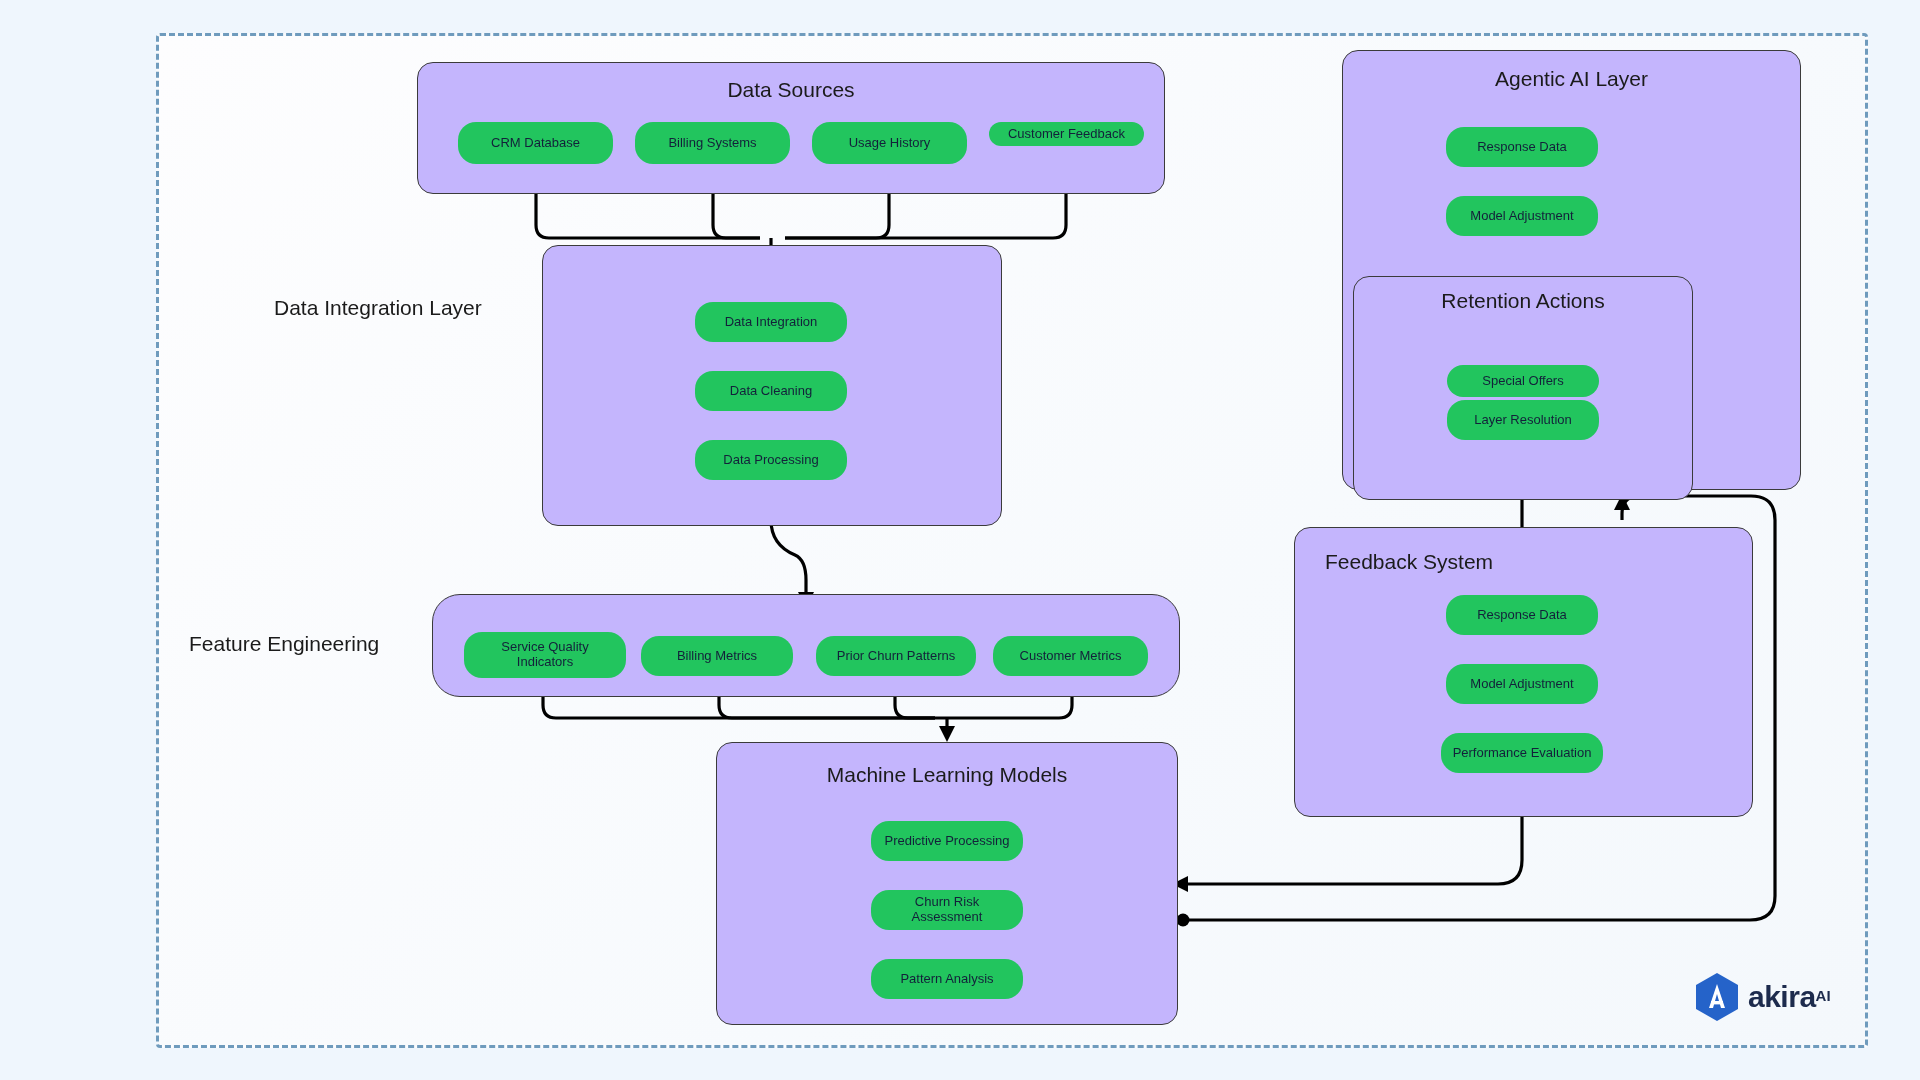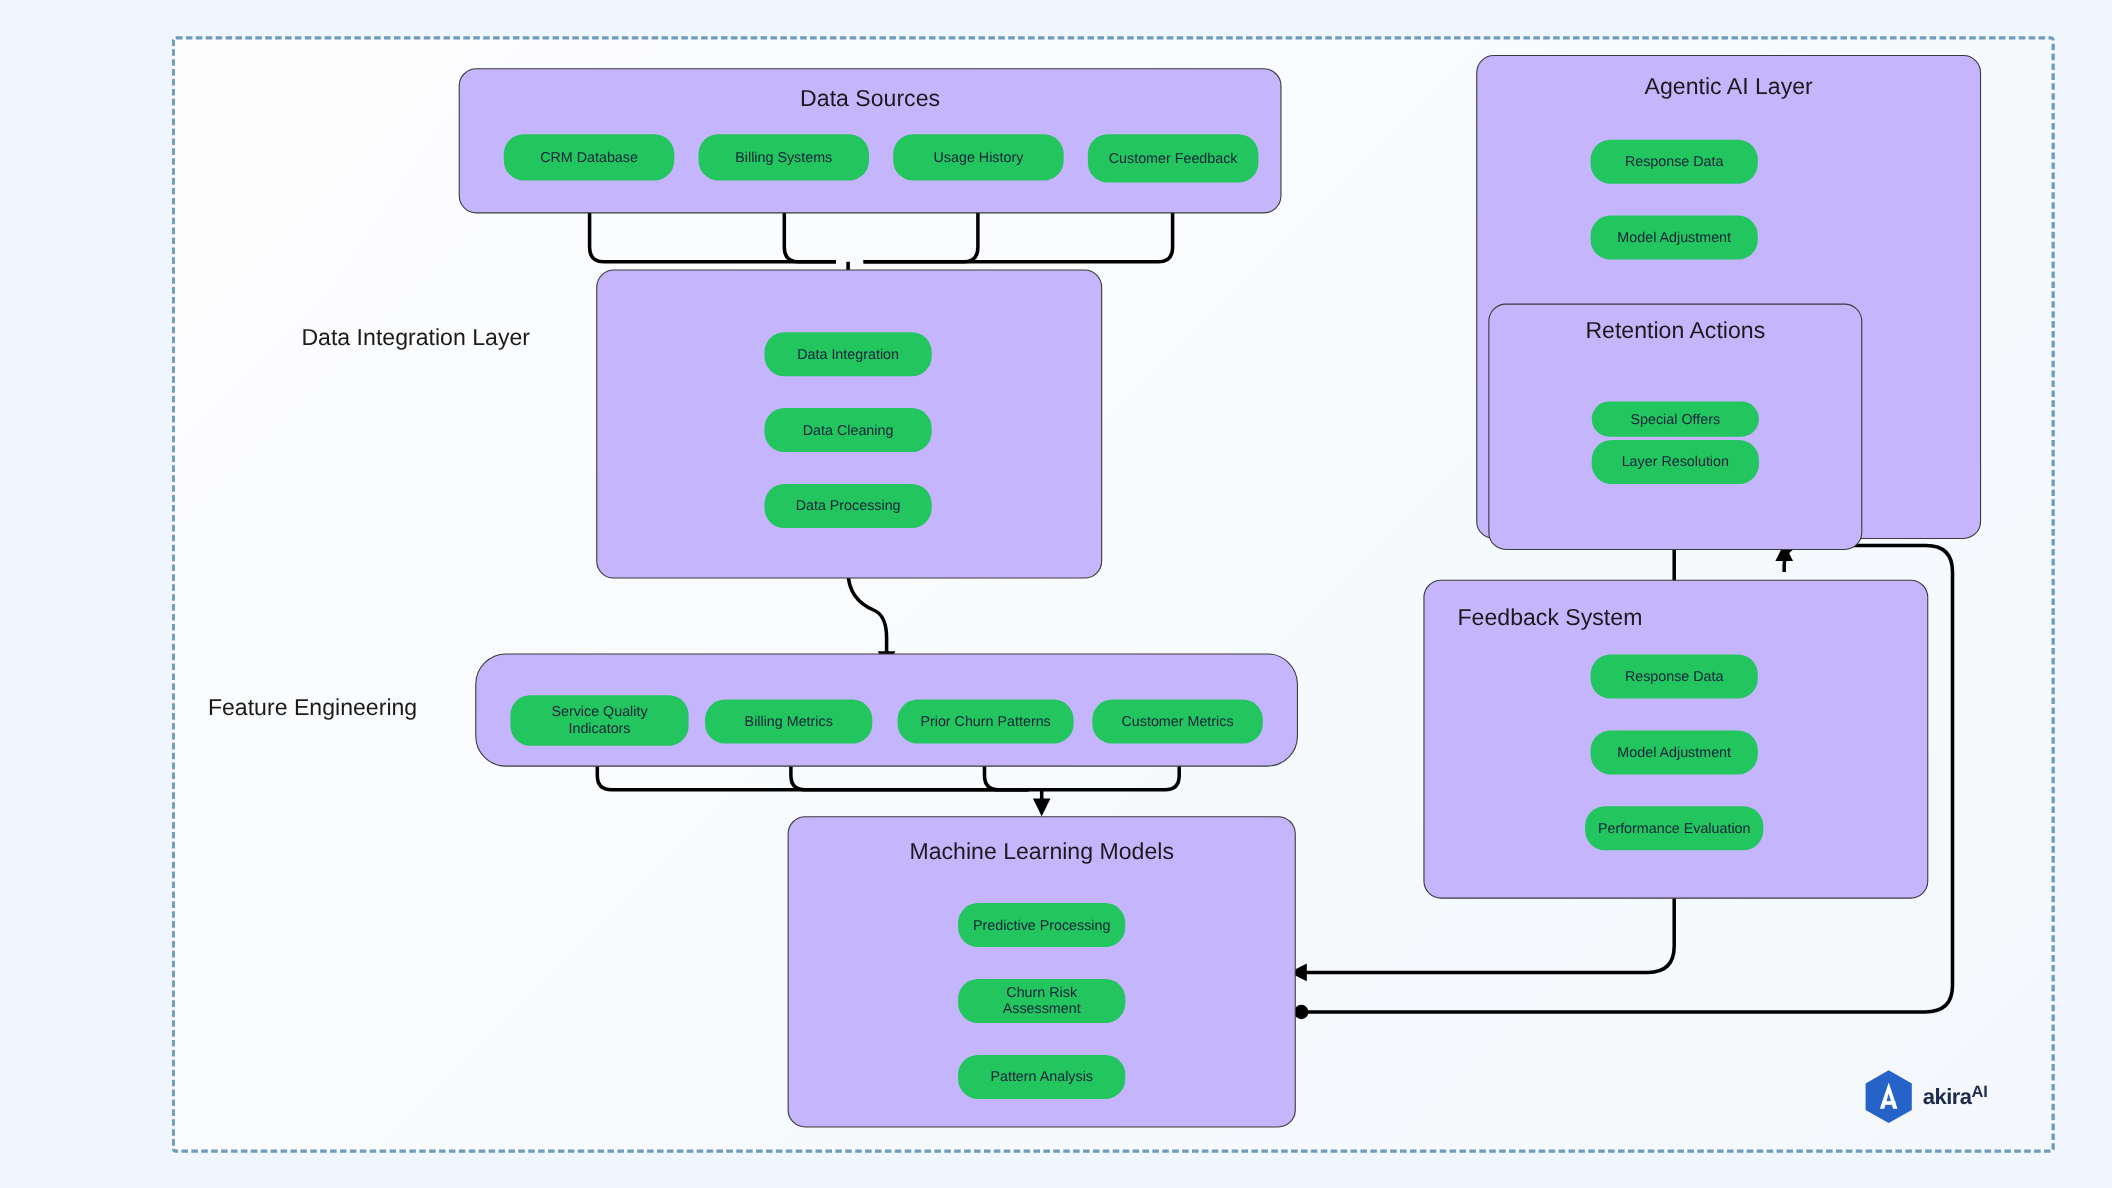--- a/index.html
+++ b/index.html
@@ -92,21 +92,21 @@
     display: flex;
     align-items: center;
     gap: 8px;
   }
   #logo-mark {
     width: 46px;
     height: 50px;
     position: relative;
   }
   #logo-text {
-    font-size: 20px;
+    font-size: 30px;
     font-weight: bold;
     color: #1d2b4d;
     letter-spacing: -0.5px;
   }
   #logo-sup {
     font-size: 15px;
     font-weight: bold;
     color: #1d2b4d;
     vertical-align: super;
   }
@@ -182,21 +182,21 @@
 
   <div class="side-label" style="left:274px; top:296px;">Data Integration Layer</div>
   <div class="side-label" style="left:189px; top:632px;">Feature Engineering</div>
 
   <div class="group-box" style="left:417px; top:62px; width:748px; height:132px;">
     <div class="group-title" style="top:15px;">Data Sources</div>
   </div>
   <div class="pill" style="left:458px; top:122px; width:155px; height:42px;">CRM Database</div>
   <div class="pill" style="left:635px; top:122px; width:155px; height:42px;">Billing Systems</div>
   <div class="pill" style="left:812px; top:122px; width:155px; height:42px;">Usage History</div>
-  <div class="pill" style="left:989px; top:122px; width:155px; height:44px;">Customer Feedback</div>
+  <div class="pill" style="left:989px; top:122px; width:155px; height:24px;">Customer Feedback</div>
 
   <div class="group-box" style="left:542px; top:245px; width:460px; height:281px;"></div>
   <div class="pill" style="left:695px; top:302px; width:152px; height:40px;">Data Integration</div>
   <div class="pill" style="left:695px; top:371px; width:152px; height:40px;">Data Cleaning</div>
   <div class="pill" style="left:695px; top:440px; width:152px; height:40px;">Data Processing</div>
 
   <div class="group-box" style="left:432px; top:594px; width:748px; height:103px; border-radius:28px;"></div>
   <div class="pill" style="left:464px; top:632px; width:162px; height:46px;">Service Quality Indicators</div>
   <div class="pill" style="left:641px; top:636px; width:152px; height:40px;">Billing Metrics</div>
   <div class="pill" style="left:816px; top:636px; width:160px; height:40px;">Prior Churn Patterns</div>

